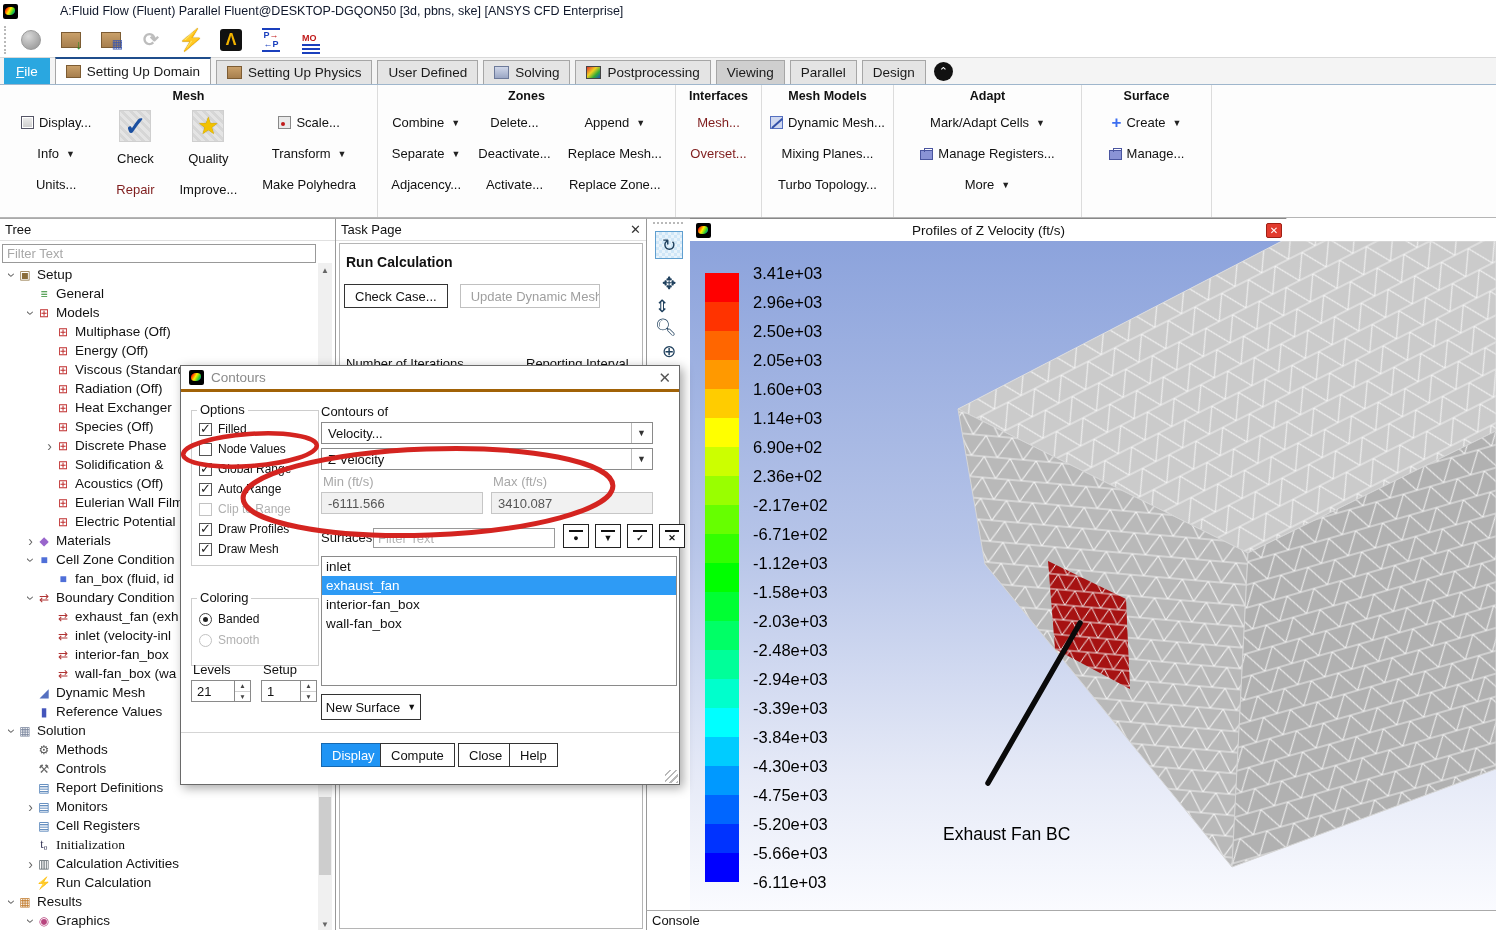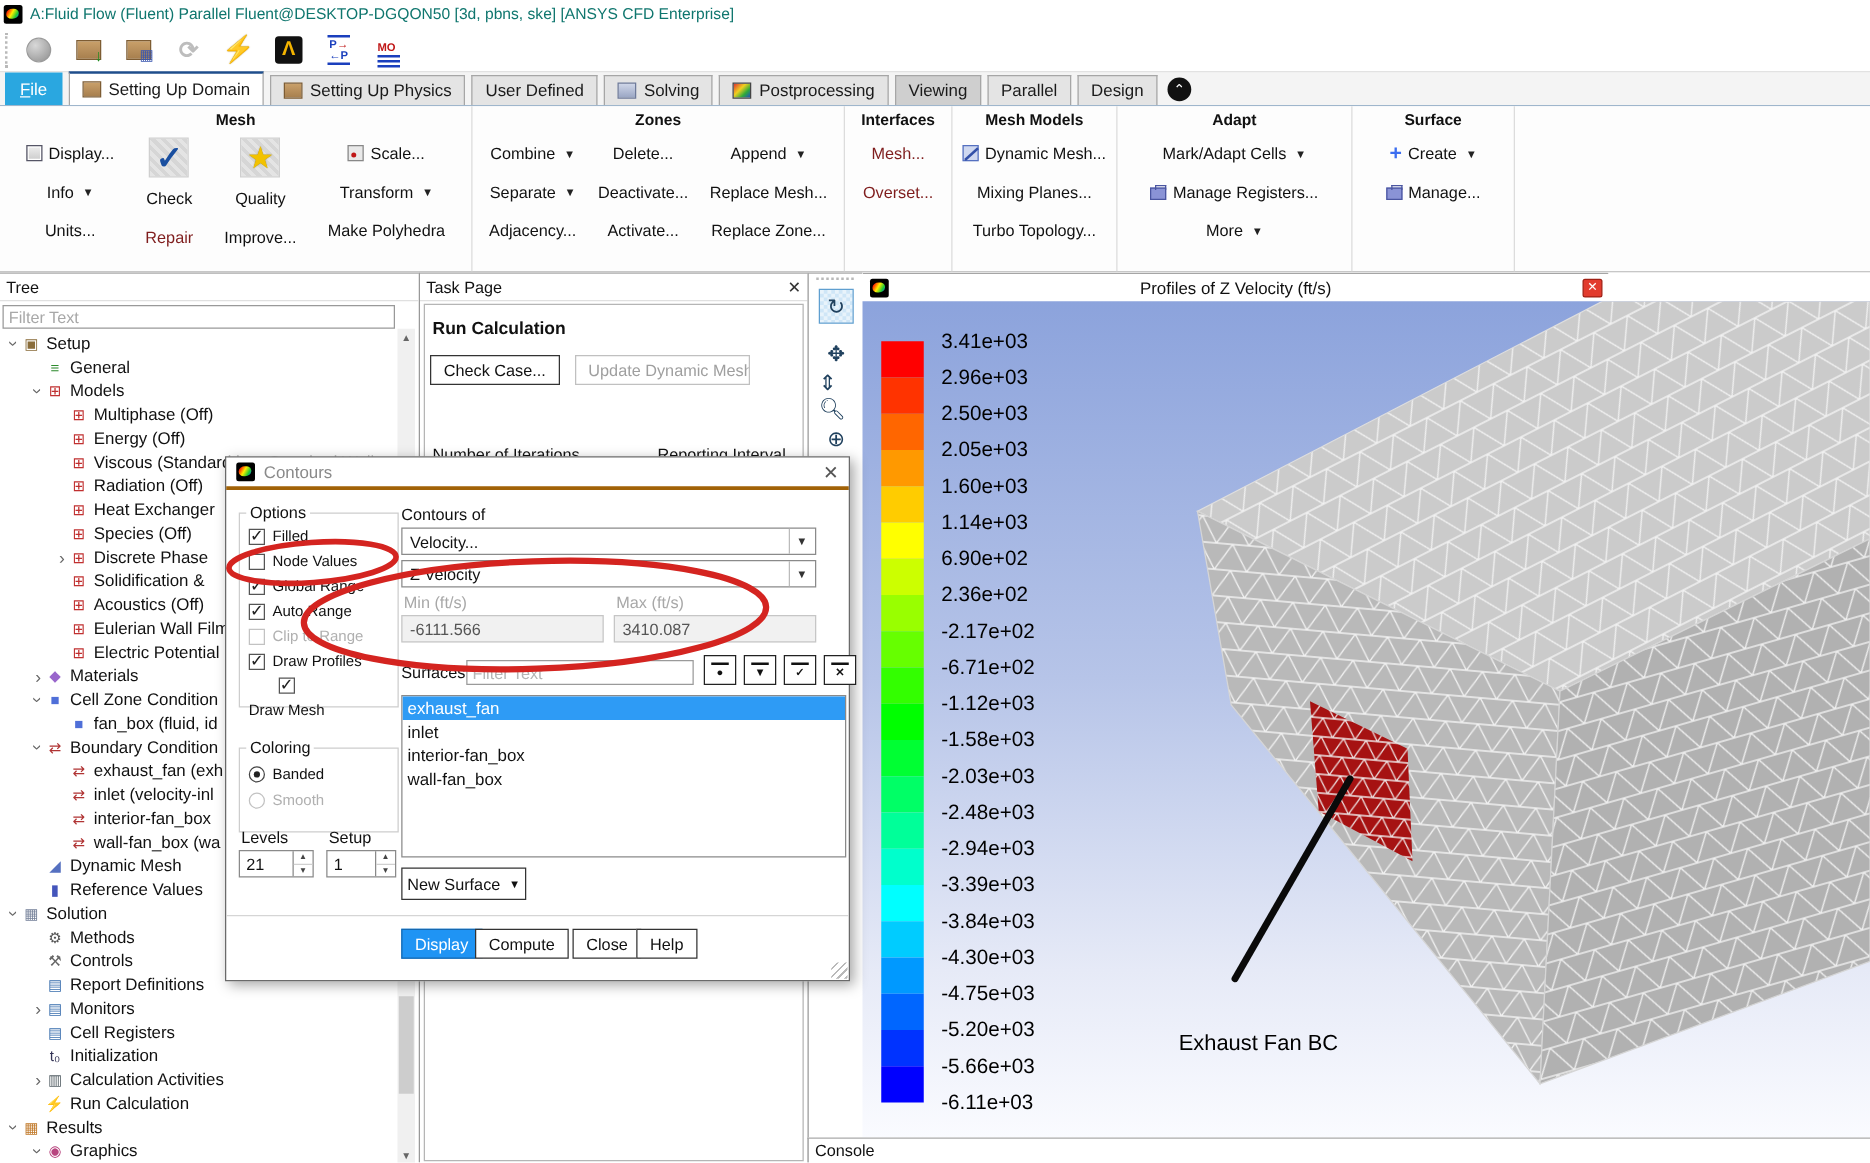--- a/index.html
+++ b/index.html
@@ -5,21 +5,21 @@
   html,body{margin:0;padding:0;background:#fff;width:1496px;height:930px;overflow:hidden;
     font-family:"Liberation Sans",sans-serif;font-size:13px;color:#111;position:relative;}
   *{box-sizing:border-box;}
   .abs{position:absolute;}
 
   
   #titlebar{left:0;top:0;width:1496px;height:22px;background:#fff;display:flex;align-items:center;gap:6px;padding-left:3px;}
   .fluent-icon{width:15px;height:15px;background:#000;border-radius:2px;position:relative;flex:0 0 auto;}
   .fluent-icon::after{content:"";position:absolute;left:2px;top:3px;width:10px;height:8px;border-radius:50% 40% 50% 40%;
     background:linear-gradient(120deg,#ff2200 15%,#ffee00 45%,#22cc33 75%,#1166ff 100%);}
-  #titlebar .ttl{font-size:12.5px;color:#0f766e;}
+  #titlebar .ttl{font-size:12.5px;color:#0f172a;margin-left:36px;}
 
   
   #qtoolbar{left:0;top:22px;width:1496px;height:36px;background:#fff;border-bottom:1px solid #d9d9d9;
     display:flex;align-items:center;gap:14px;padding-left:18px;}
   #qgrip{position:absolute;left:4px;top:4px;height:28px;border-left:2px dotted #b9b9b9;}
   .qicon{width:26px;height:26px;display:flex;align-items:center;justify-content:center;font-size:18px;}
   .qi-sphere{width:20px;height:20px;border-radius:50%;background:radial-gradient(circle at 35% 30%,#d8d8d8,#8f8f8f);border:1px solid #9a9a9a;}
   .qi-box{width:20px;height:16px;background:linear-gradient(#c9a06a,#a77f4e);border:1px solid #7d5c33;position:relative;}
   .qi-box.readcase::after{content:"↓";position:absolute;right:-2px;bottom:-5px;color:#1f8c1f;font-weight:bold;font-size:13px;}
   .qi-box.readdata::after{content:"▦";position:absolute;right:-3px;bottom:-4px;color:#3a57b0;font-size:12px;}
@@ -538,21 +538,21 @@
       <div class="trow" style="padding-left: 25px;">
         <span class="exp">›</span>
         <span class="ticon" style="color: rgb(58, 111, 174);">▤</span>
         <span>Monitors</span>
       </div>
       <div class="trow" style="padding-left: 25px;">
         <span class="exp"></span>
         <span class="ticon" style="color: rgb(58, 111, 174);">▤</span>
         <span>Cell Registers</span>
       </div>
-      <div class="trow" style="padding-left: 25px;">
+      <div class="trow" style="padding-left: 25px; font-family: Liberation Serif, serif;">
         <span class="exp"></span>
         <span class="ticon" style="color: rgb(51, 51, 85);">t₀</span>
         <span>Initialization</span>
       </div>
       <div class="trow" style="padding-left: 25px;">
         <span class="exp">›</span>
         <span class="ticon" style="color: rgb(85, 96, 102);">▥</span>
         <span>Calculation Activities</span>
       </div>
       <div class="trow" style="padding-left: 25px;">
@@ -730,21 +730,21 @@
         <span>Auto Range</span>
       </div>
       <div class="chkrow dis" style="left: 18px; top: 136px;">
         <span class="cb dis"></span>
         <span>Clip to Range</span>
       </div>
       <div class="chkrow" style="left: 18px; top: 156px;">
         <span class="cb on"></span>
         <span>Draw Profiles</span>
       </div>
-      <div class="chkrow" style="left: 18px; top: 176px; flex-direction: column;">
+      <div class="chkrow" style="left: 18px; top: 176px;">
         <span class="cb on"></span>
         <span>Draw Mesh</span>
       </div>
     </div>
 
   <span class="dlab" style="left:140px;top:38px;">Contours of</span>
   <div class="dd" style="left:140px;top:56px;width:332px;">
     <span>Velocity...</span>
       <span class="caret">▼</span>
   </div>
@@ -762,22 +762,22 @@
       <span>3410.087</span>
     </div>
 
   <span class="dlab" style="left:140px;top:164px;">Surfaces</span>
   <input id="surf-filter" placeholder="Filter Text" style="">
   <div class="libtn" style="left:382px;"><span class="dash"></span>●</div>
   <div class="libtn" style="left:414px;"><span class="dash"></span>▼</div>
   <div class="libtn" style="left:446px;"><span class="dash"></span>✓</div>
   <div class="libtn" style="left:478px;"><span class="dash"></span>✕</div>
   <div id="surf-list">
+      <div class="sitem">inlet</div>
       <div class="sitem sel">exhaust_fan</div>
-      <div class="sitem">inlet</div>
       <div class="sitem">interior-fan_box</div>
       <div class="sitem">wall-fan_box</div>
     </div>
 
   <div class="grpbox" style="left:10px;top:232px;width:128px;height:68px;"></div>
   <span class="grplab" style="left:16px;top:224px;">Coloring</span>
   <div id="dlg-radios">
       <div class="chkrow" style="left: 18px; top: 246px;">
         <span class="rad on"></span>
         <span>Banded</span>

